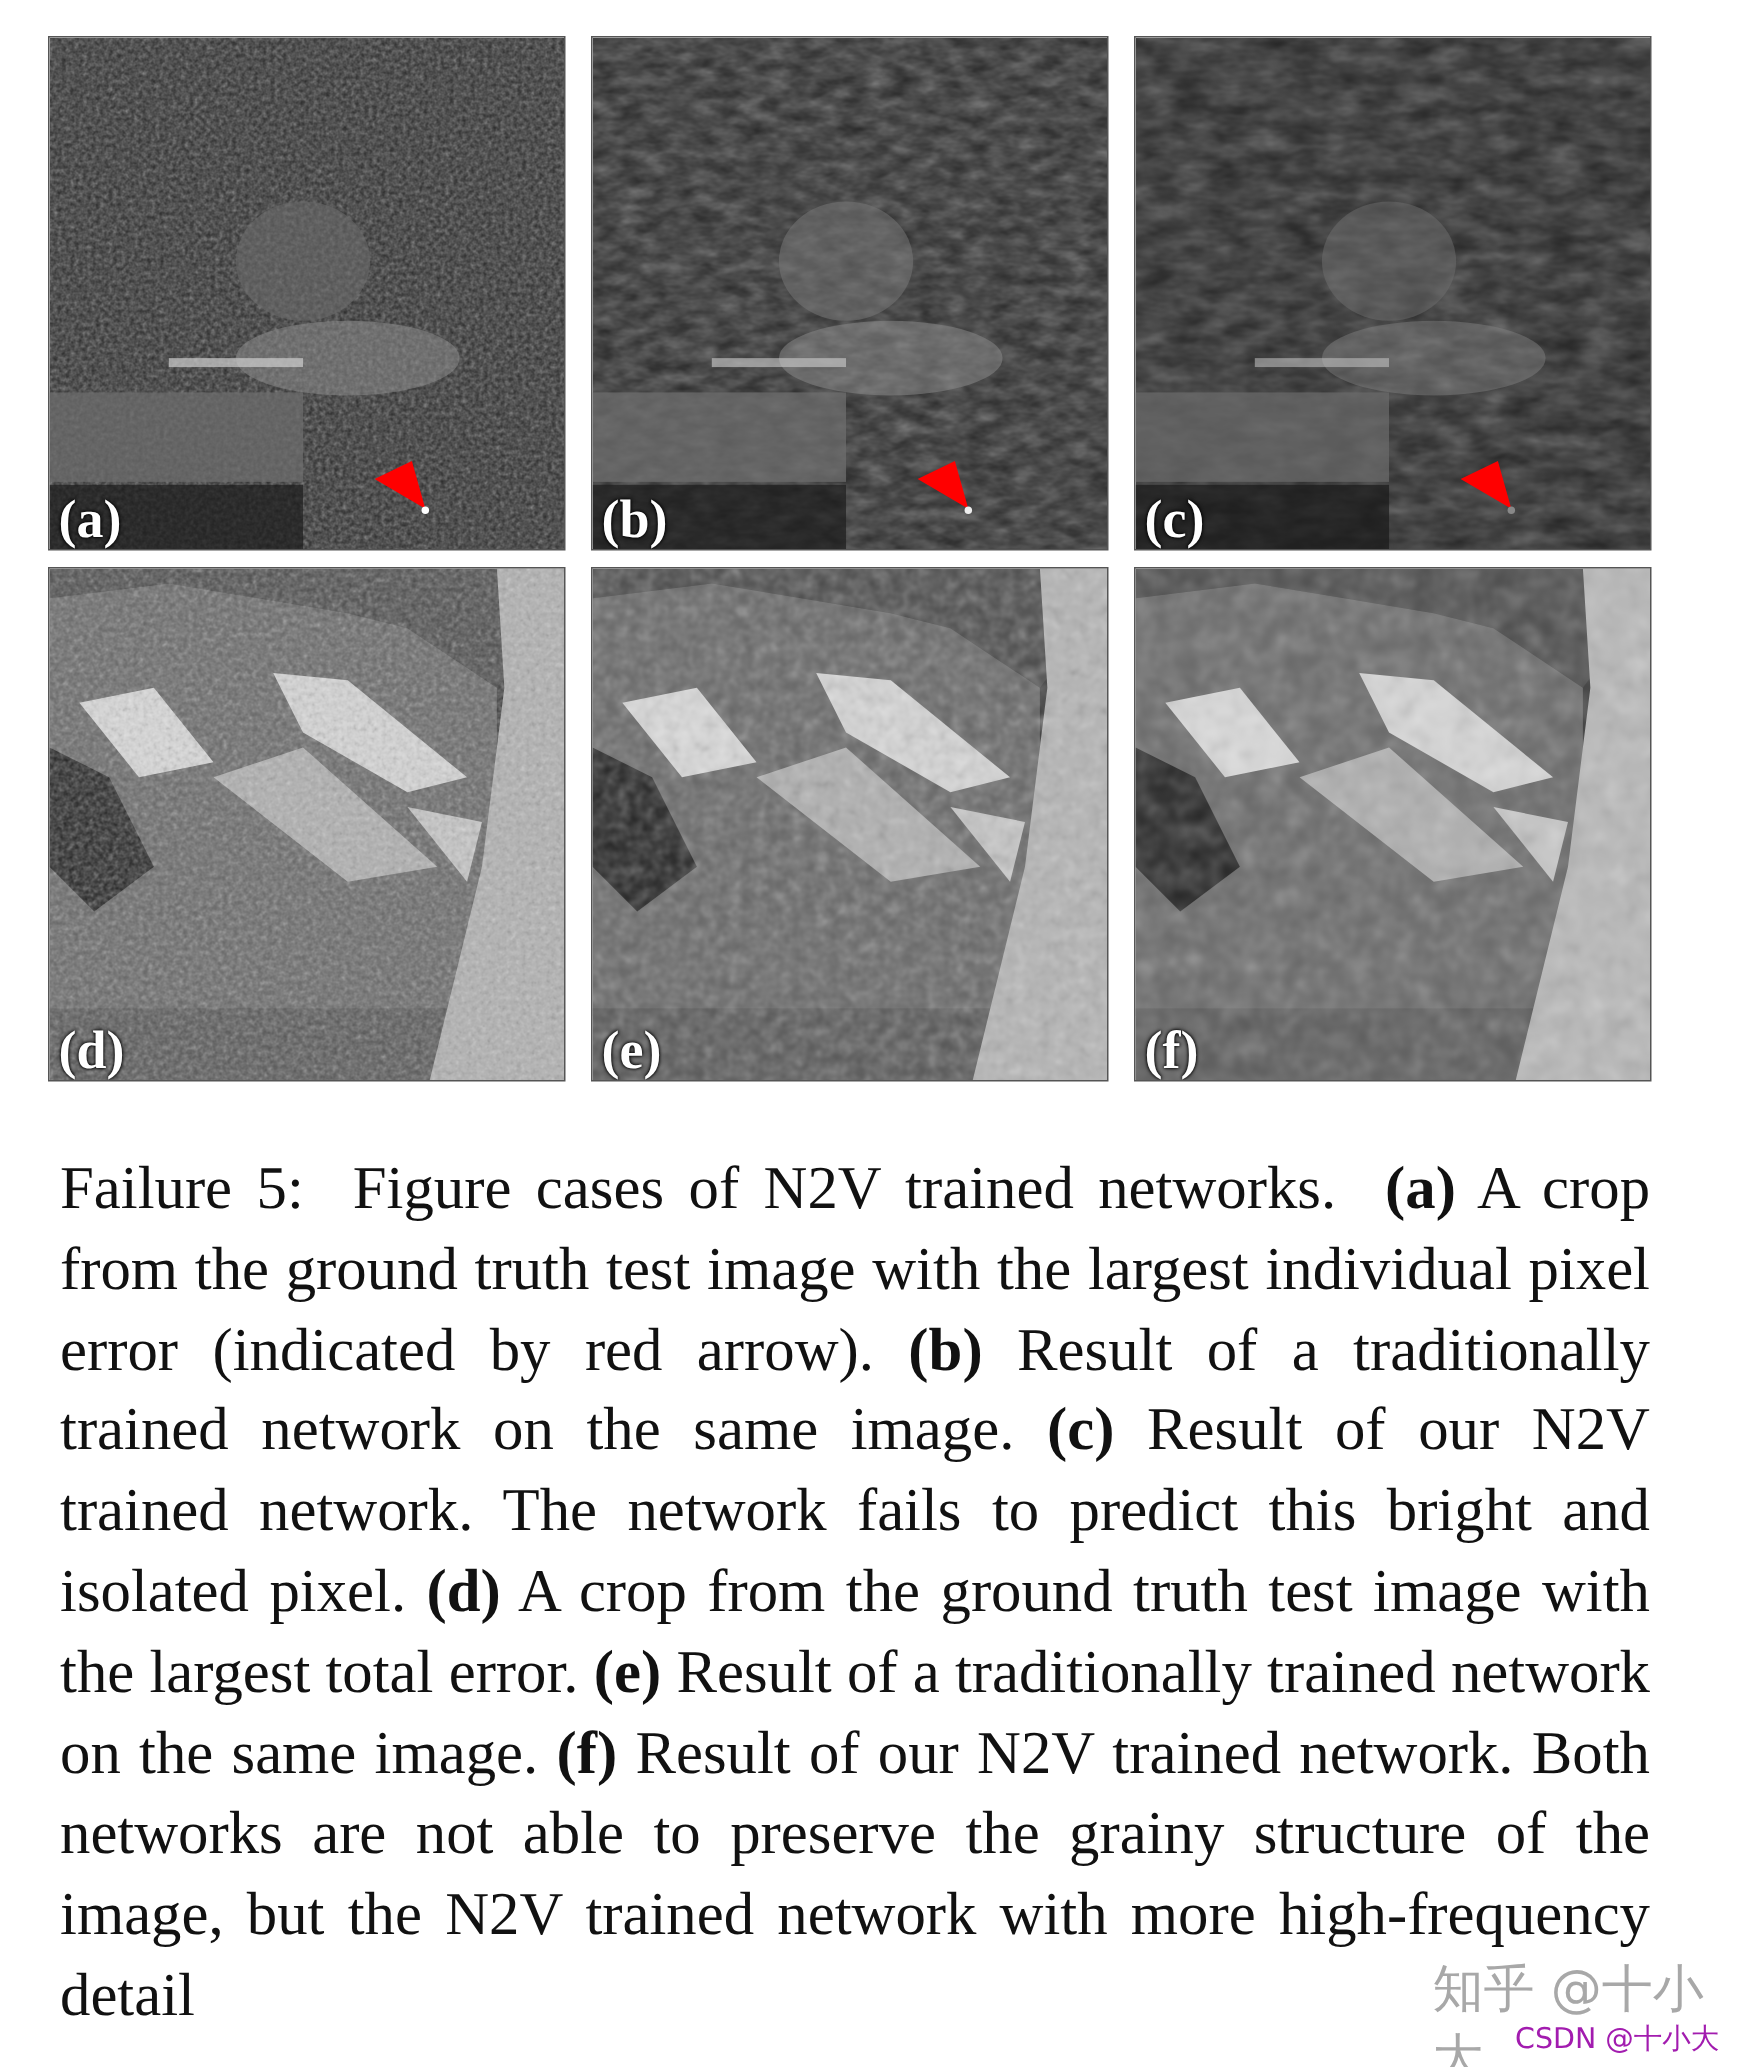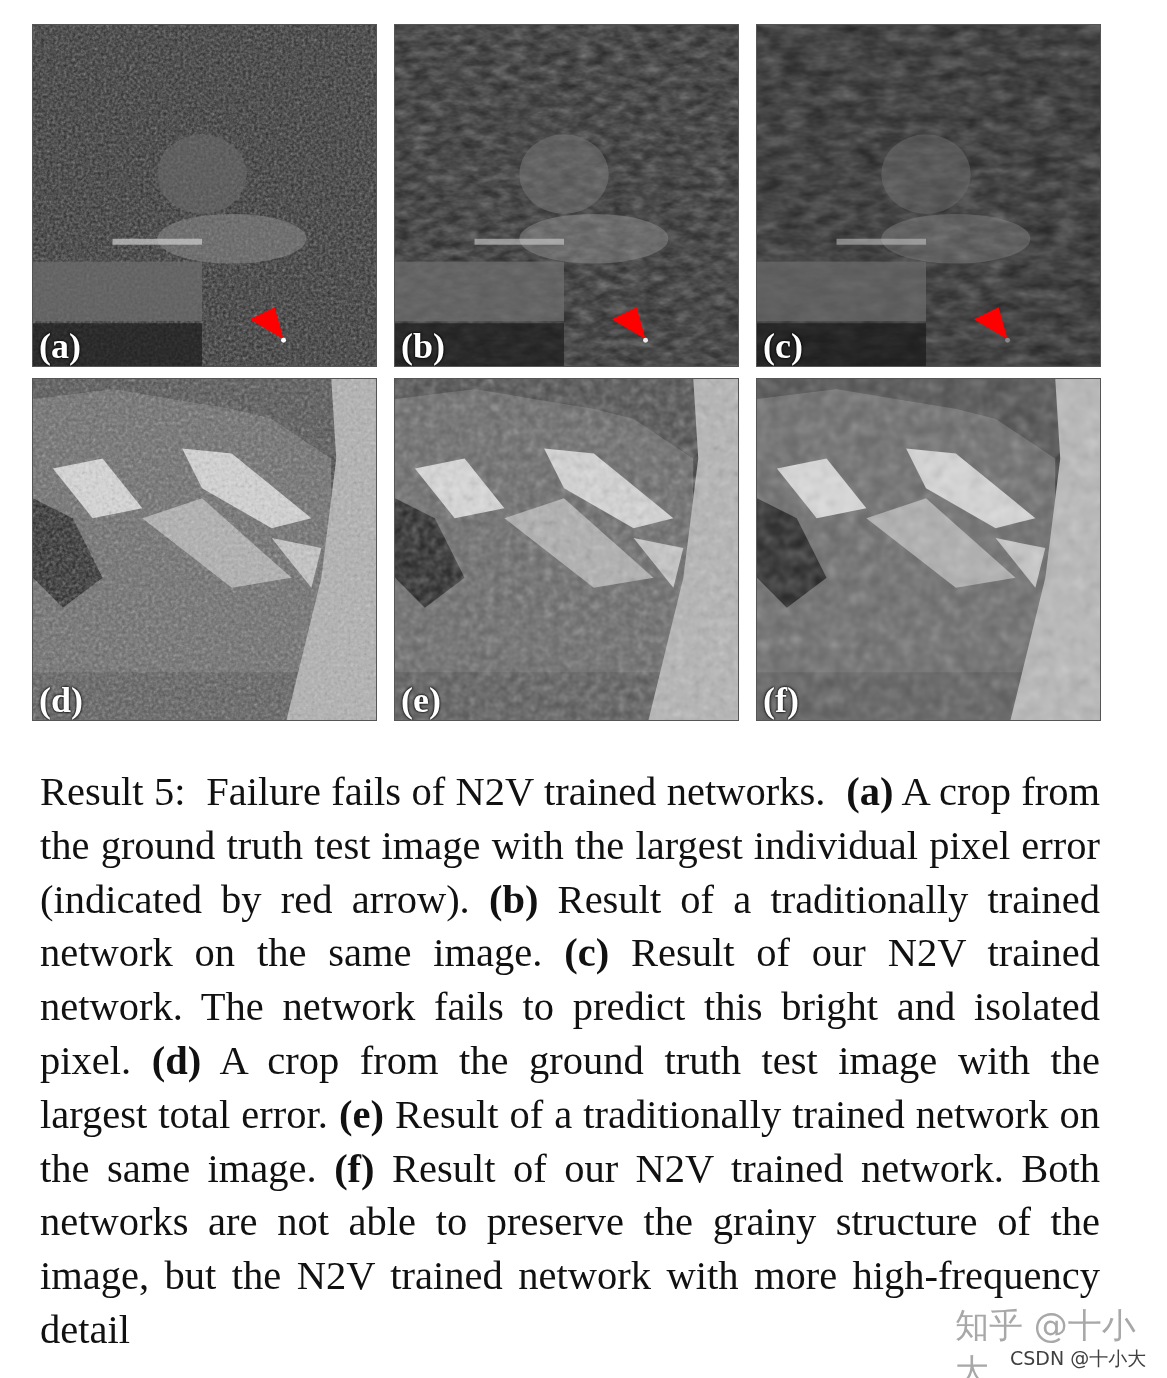--- a/index.html
+++ b/index.html
@@ -3,21 +3,21 @@
 <meta charset="utf-8">
 <style>
   html, body { margin:0; padding:0; background:#ffffff; }
   body { width:1167px; height:1378px; position:relative; overflow:hidden; font-family:"Liberation Serif", "DejaVu Serif", serif; color:#111; }
   .panel { position:absolute; width:345px; height:343px; border:1px solid #555; box-sizing:border-box; overflow:hidden; }
   .panel svg { display:block; width:100%; height:100%; }
   .plabel { position:absolute; left:6px; bottom:2px; font-family:"Liberation Serif", serif; font-weight:bold; font-size:36px; color:#fff; text-shadow:0 0 3px #000, 0 0 2px #000; line-height:1; }
   .caption { position:absolute; left:40px; top:765px; width:1060px; font-size:40.5px; line-height:53.8px; text-align:justify; text-align-last:left; }
   .caption b { font-weight:bold; }
   .wm1 { position:absolute; left:918px; top:1303px; font-family:"DejaVu Sans", sans-serif; font-size:34px; color:#a8a8a8; text-shadow:1px 1px 0 #fff;margin-left:37px; }
-  .wm2 { position:absolute; left:1010px; top:1346px; font-family:"DejaVu Sans", sans-serif; font-size:19px; color:#404040; }
+  .wm2 { position:absolute; left:1010px; top:1346px; font-family:"DejaVu Sans", sans-serif; font-size:19px; color:#a21caf; }
 </style>
 </head>
 <body>
 
 <div class="panel" style="left:32px;top:24px;">
   <svg viewBox="0 0 345 343" preserveAspectRatio="none">
     <defs>
       <filter id="nA">
           <feTurbulence type="fractalNoise" baseFrequency="0.35" numOctaves="2" seed="3"></feTurbulence>
           <feColorMatrix type="saturate" values="0"></feColorMatrix>
@@ -159,22 +159,22 @@
     <polygon points="240,160 290,170 280,210" fill="#eee" opacity="0.7"></polygon>
     <polygon points="0,120 40,140 70,200 30,230 0,200" fill="#1a1a1a" opacity="0.9"></polygon>
     <rect x="0" y="295" width="270" height="48" fill="#5a5a5a"></rect>
     <polygon points="300,0 345,0 345,343 255,343 290,200 305,80" fill="#b8b8b8"></polygon>
     <rect width="345" height="343" fill="#fff" filter="url(#nF)"></rect>
   </svg>
   <span class="plabel">(f)</span>
 </div>
 
 <div class="caption">
-  <span>Result 5:</span>&nbsp;
-  <span>Failure fails of N2V trained networks.</span>&nbsp;
+  <span>Failure 5:</span>&nbsp;
+  <span>Figure cases of N2V trained networks.</span>&nbsp;
   <b>(a)</b><span> A crop from the ground truth test image with the largest individual pixel error (indicated by red arrow). </span>
   <b>(b)</b><span> Result of a traditionally trained network on the same image. </span>
   <b>(c)</b><span> Result of our N2V trained network. The network fails to predict this bright and isolated pixel. </span>
   <b>(d)</b><span> A crop from the ground truth test image with the largest total error. </span>
   <b>(e)</b><span> Result of a traditionally trained network on the same image. </span>
   <b>(f)</b><span> Result of our N2V trained network. Both networks are not able to preserve the grainy structure of the image, but the N2V trained network with more high-frequency detail</span>
 </div>
 
 <div class="wm1">知乎 @十小大</div>
 <div class="wm2">CSDN @十小大</div>

